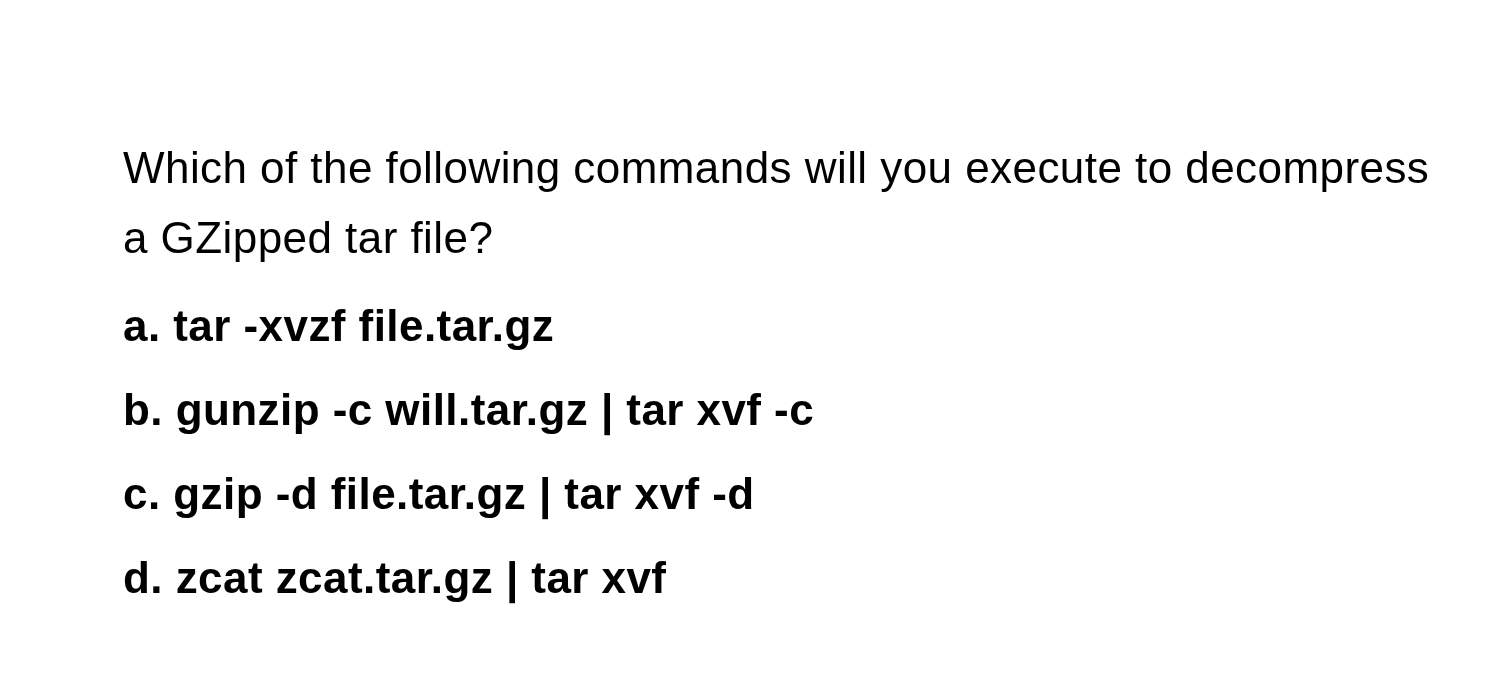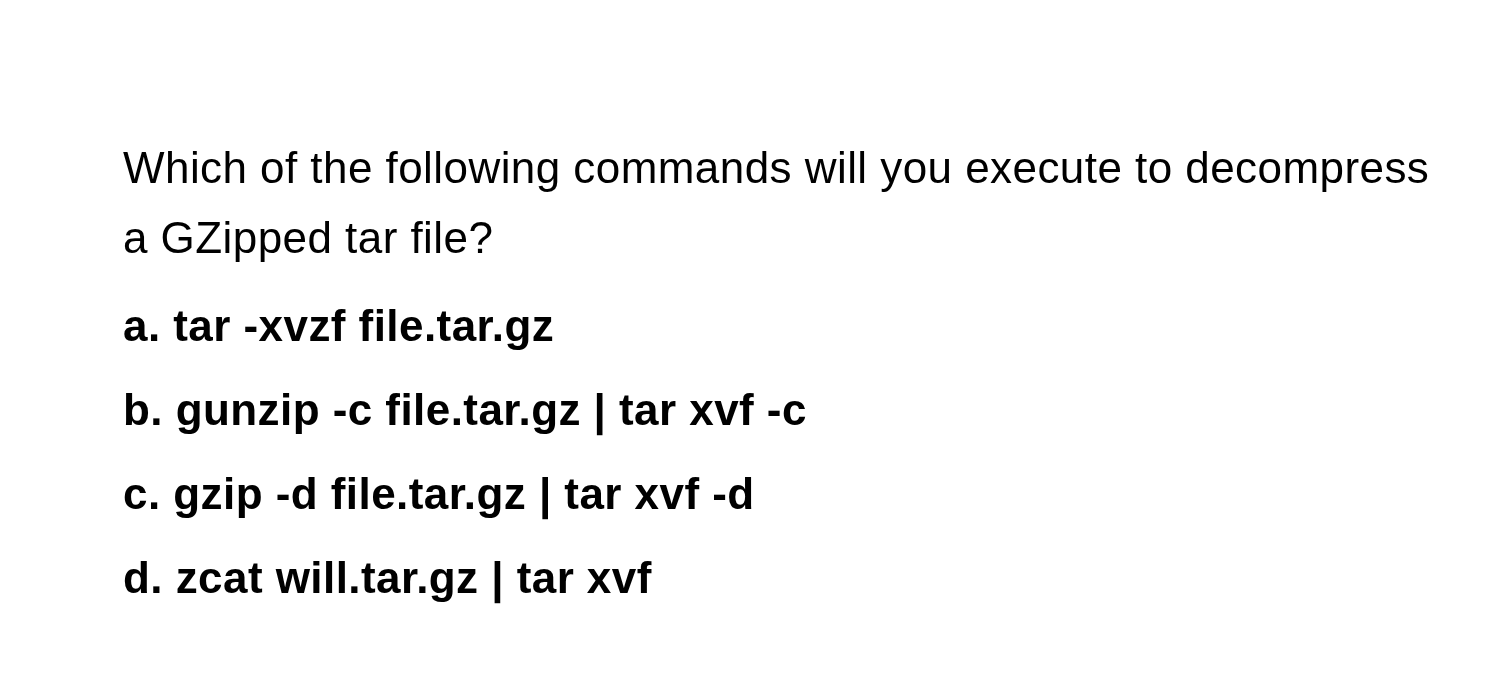--- a/index.html
+++ b/index.html
@@ -27,15 +27,15 @@
       line-height: 1.55;
       font-weight: 700;
       letter-spacing: 0.01em;
     }
   </style>
 </head>
 <body>
 
 <div class="question-text">Which of the following commands will you execute to decompress a GZipped tar file?</div>
 <div class="option">a. tar -xvzf file.tar.gz</div>
-<div class="option">b. gunzip -c file.tar.gz | tar xvf -c</div>
+<div class="option">b. gunzip -c will.tar.gz | tar xvf -c</div>
 <div class="option">c. gzip -d file.tar.gz | tar xvf -d</div>
-<div class="option">d. zcat will.tar.gz | tar xvf</div>
+<div class="option">d. zcat zcat.tar.gz | tar xvf</div>
 
 </body></html>

